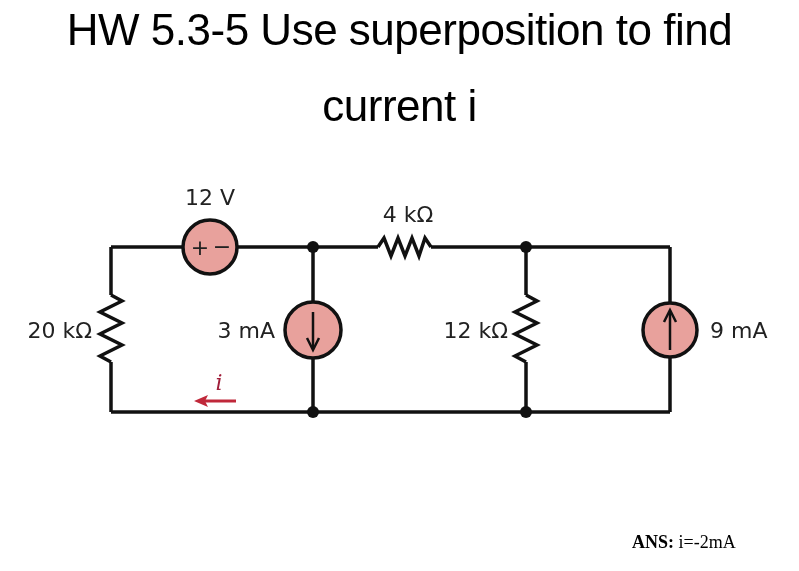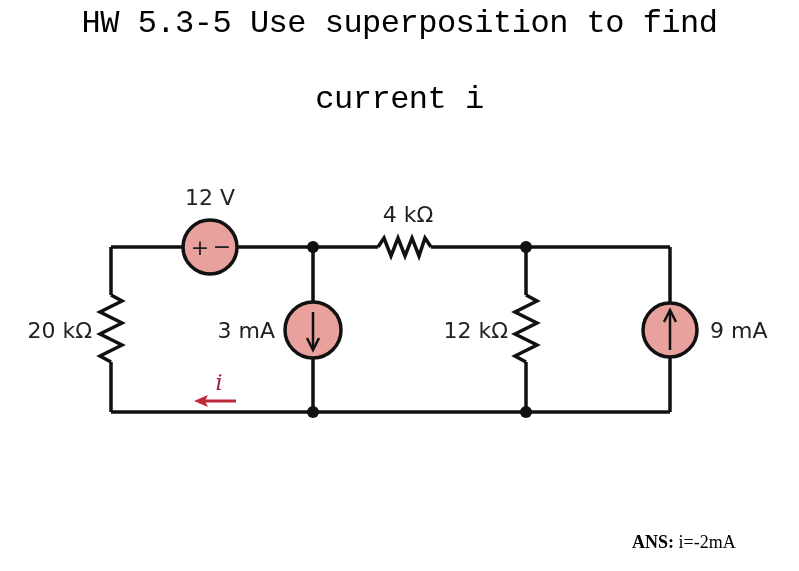--- a/index.html
+++ b/index.html
@@ -1,19 +1,19 @@
 <!DOCTYPE html>
 <html><head>
   <meta charset="utf-8">
   <style>
     html, body { margin: 0; padding: 0; background: #ffffff; }
     body { width: 799px; height: 571px; position: relative; overflow: hidden; font-family: "Liberation Sans", sans-serif; }
     .title {
       position: absolute; left: 0; width: 799px; text-align: center;
-      font-family: Liberation Mono, monospace; font-size: 32px; color: #000; line-height: 1; letter-spacing: -0.5px;
+      font-family: Liberation Sans, sans-serif; font-size: 44px; color: #000; line-height: 1; letter-spacing: -0.5px;
     }
     #title-line1 { top: 8px; }
     #title-line2 { top: 84px; }
     svg { position: absolute; left: 0; top: 0; }
     .lbl { font-family: "DejaVu Sans", sans-serif; font-size: 22px; fill: #222; }
     .ans { position: absolute; left: 632px; top: 532px; font-family: Liberation Serif, serif; font-size: 18px; color: #000; }
     .ans b { font-weight: bold; }
   </style>
 </head>
 <body>

